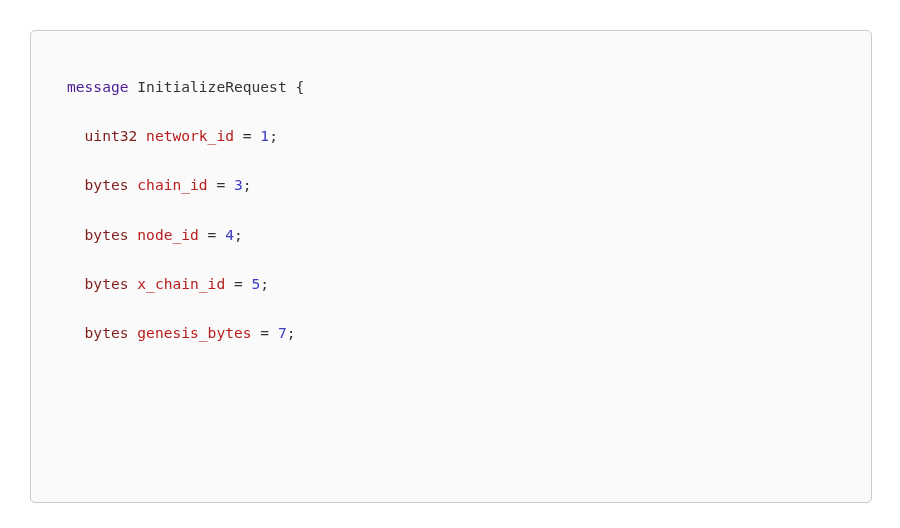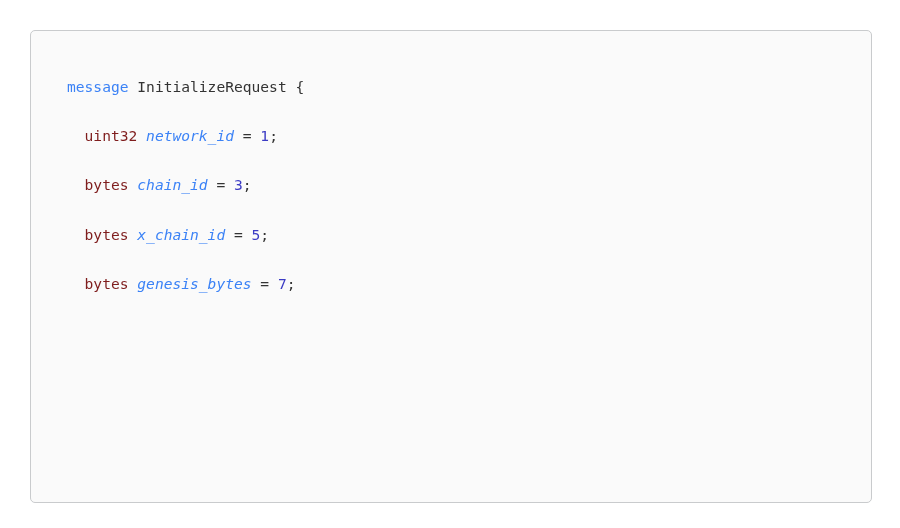--- a/index.html
+++ b/index.html
@@ -47,37 +47,38 @@
     line-height: 24.6px;
     white-space: pre;
     color: #333333;
     -webkit-font-smoothing: antialiased;
   }
 
   .ln { display: block; min-height: 24.6px; }
 
   
   .tok-plain    { color: #333333; }
-  .tok-keyword  { color: #3b82f6; }
+  .tok-keyword  { color: #4c1d95; }
   .tok-type     { color: #7f1d1d; }
   .tok-typename { color: #333333; margin-top: 9px; }
-  .tok-field    { color: #3b82f6; font-style: italic; }
+  .tok-field    { color: #b91c1c; }
   .tok-number   { color: #3b3bc4; }
   .tok-punct    { color: #333333; }
   .tok-brace    { color: #333333; }
 </style>
 </head>
 <body>
 
 <div class="page">
   <div class="code-card">
     <div class="code-body">
       <pre class="code-block" id="code-block"><span class="ln"><span class="tok-keyword">message</span><span class="tok-plain"> </span><span class="tok-typename">InitializeRequest</span><span class="tok-plain"> </span><span class="tok-brace">{</span></span>
 <span class="ln">  <span class="tok-type">uint32</span><span class="tok-plain"> </span><span class="tok-field">network_id</span><span class="tok-punct"> = </span><span class="tok-number">1</span><span class="tok-punct">;</span></span>
 <span class="ln">  <span class="tok-type">bytes</span><span class="tok-plain"> </span><span class="tok-field">chain_id</span><span class="tok-punct"> = </span><span class="tok-number">3</span><span class="tok-punct">;</span></span>
+<span class="ln">  <span class="tok-type">bytes</span><span class="tok-plain"> </span><span class="tok-field">node_id</span><span class="tok-punct"> = </span><span class="tok-number">4</span><span class="tok-punct">;</span></span>
 <span class="ln">  <span class="tok-type">bytes</span><span class="tok-plain"> </span><span class="tok-field">x_chain_id</span><span class="tok-punct"> = </span><span class="tok-number">5</span><span class="tok-punct">;</span></span>
 <span class="ln">  <span class="tok-type">bytes</span><span class="tok-plain"> </span><span class="tok-field">genesis_bytes</span><span class="tok-punct"> = </span><span class="tok-number">7</span><span class="tok-punct">;</span></span>
 
 
 
 
 
 
 </pre>
     </div>

